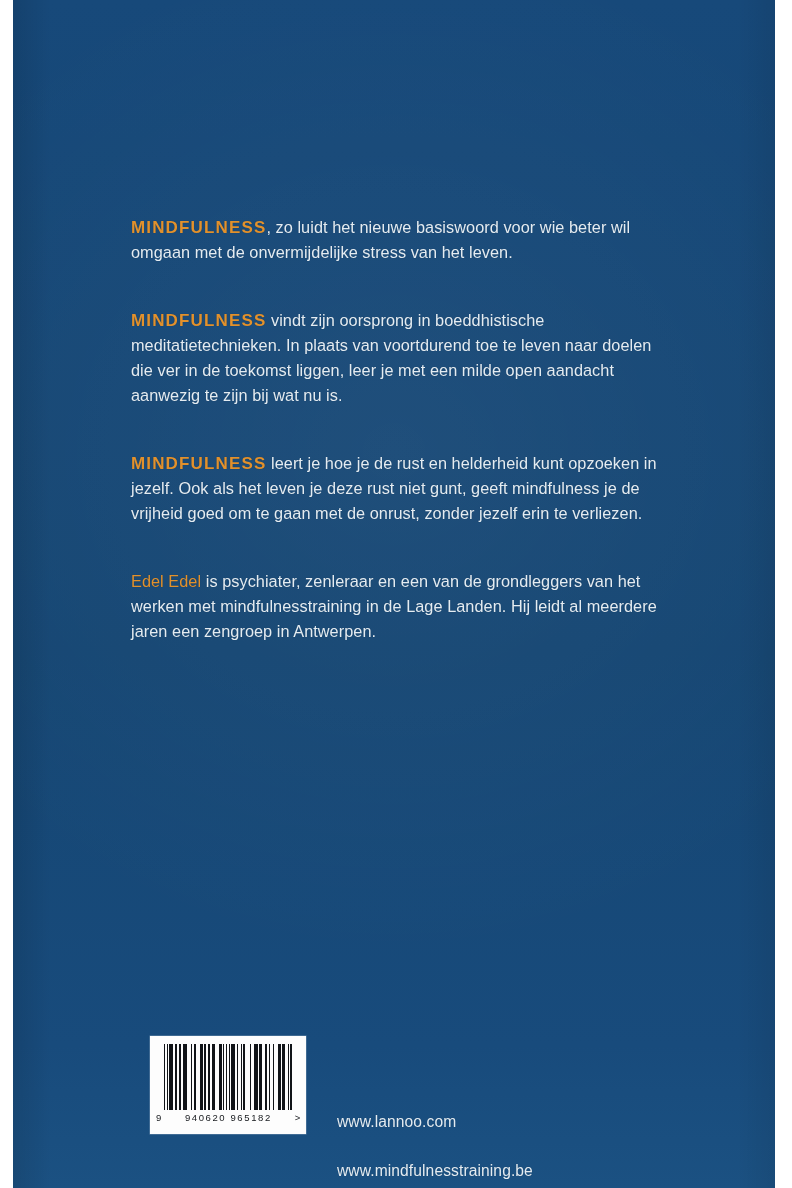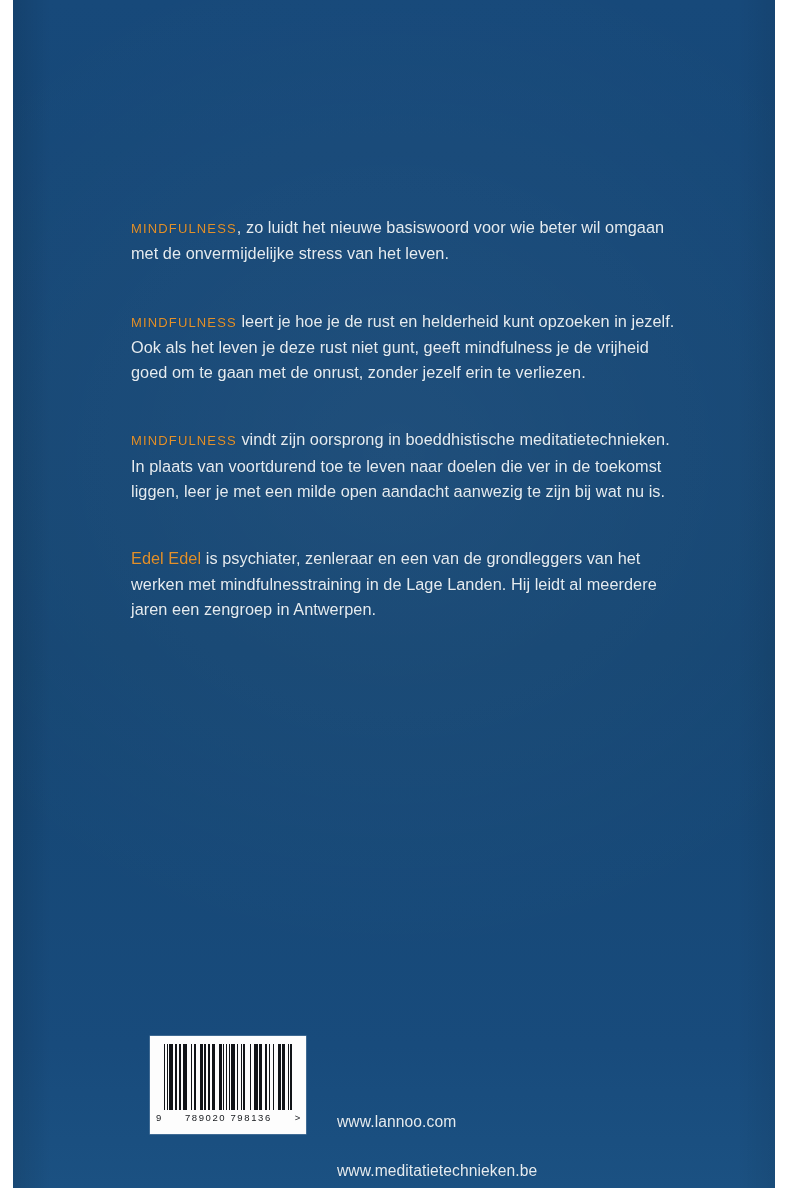--- a/index.html
+++ b/index.html
@@ -57,23 +57,23 @@
     line-height: 25.3px;
     letter-spacing: 0.05px;
     margin: 0 0 33px 0;
     text-shadow: 0 0 1px rgba(0,0,0,0.25);
   }
   .para:last-child { margin-bottom: 0; }
   .para.gap-lg { margin-bottom: 42px; }
 
   .kw {
     color: #e2912c;
-    font-weight: normal;
+    font-weight: bold;
     letter-spacing: 1.15px;
-    font-size: 13px;
+    font-size: 17px;
   }
   .author-name {
     color: #e2912c;
   }
 
   
   .barcode-box {
     position: absolute;
     left: 137px;
     top: 1036px;
@@ -134,23 +134,23 @@
 </style>
 </head>
 <body>
 
 <div class="cover">
 
   <div class="blurb">
 
     <p class="para gap-lg"><span class="kw">MINDFULNESS</span><span>, zo luidt het nieuwe basiswoord voor wie beter wil omgaan met de onvermijdelijke stress van het leven.</span></p>
 
+    <p class="para gap-lg"><span class="kw">MINDFULNESS</span><span> vindt zijn oorsprong in boeddhistische meditatietechnieken. In plaats van voortdurend toe te leven naar doelen die ver in de toekomst liggen, leer je met een milde open aandacht aanwezig te zijn bij wat nu is.</span></p>
+
     <p class="para gap-lg"><span class="kw">MINDFULNESS</span><span> leert je hoe je de rust en helderheid kunt opzoeken in jezelf. Ook als het leven je deze rust niet gunt, geeft mindfulness je de vrijheid goed om te gaan met de onrust, zonder jezelf erin te verliezen.</span></p>
-
-    <p class="para gap-lg"><span class="kw">MINDFULNESS</span><span> vindt zijn oorsprong in boeddhistische meditatietechnieken. In plaats van voortdurend toe te leven naar doelen die ver in de toekomst liggen, leer je met een milde open aandacht aanwezig te zijn bij wat nu is.</span></p>
 
     <p class="para"><span class="author-name">Edel Edel</span><span> is psychiater, zenleraar en een van de grondleggers van het werken met mindfulnesstraining in de Lage Landen. Hij leidt al meerdere jaren een zengroep in Antwerpen.</span></p>
 
   </div>
 
   <div class="barcode-box">
     <div class="barcode-bars">
         <i style="width: 1.05263%;"></i>
         <i class="sp" style="width: 1.05263%;"></i>
         <i style="width: 1.05263%;"></i>
@@ -206,23 +206,23 @@
         <i style="width: 2.10526%;"></i>
         <i class="sp" style="width: 1.05263%;"></i>
         <i style="width: 2.10526%;"></i>
         <i class="sp" style="width: 2.10526%;"></i>
         <i style="width: 1.05263%;"></i>
         <i class="sp" style="width: 1.05263%;"></i>
         <i style="width: 1.05263%;"></i>
       </div>
     <div class="isbn-digits">
       <span>9</span>
-      <span class="grp-main">789020 798136</span>
+      <span class="grp-main">940620 965182</span>
       <span>&gt;</span>
     </div>
   </div>
 
   <div class="urls">
     <div>www.lannoo.com</div>
-    <div>www.meditatietechnieken.be</div>
+    <div>www.mindfulnesstraining.be</div>
   </div>
 
 </div>
 
 </body></html>

